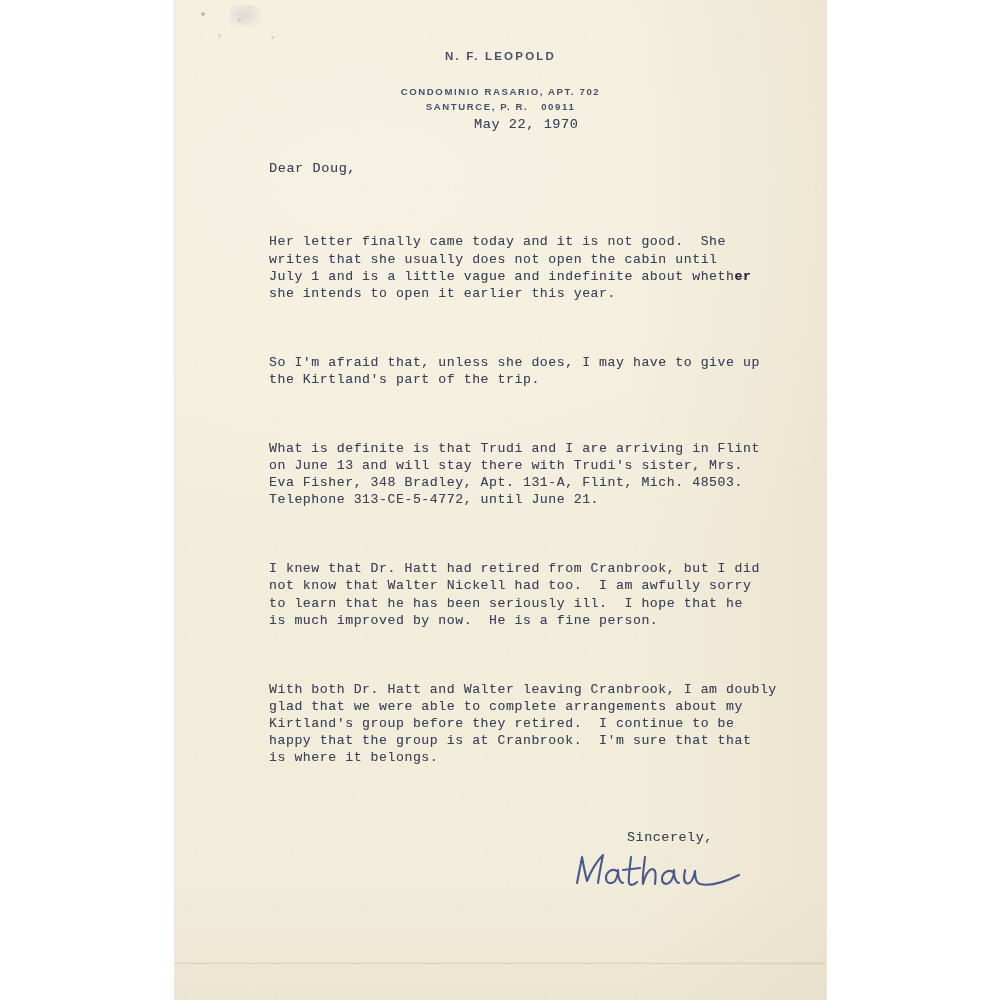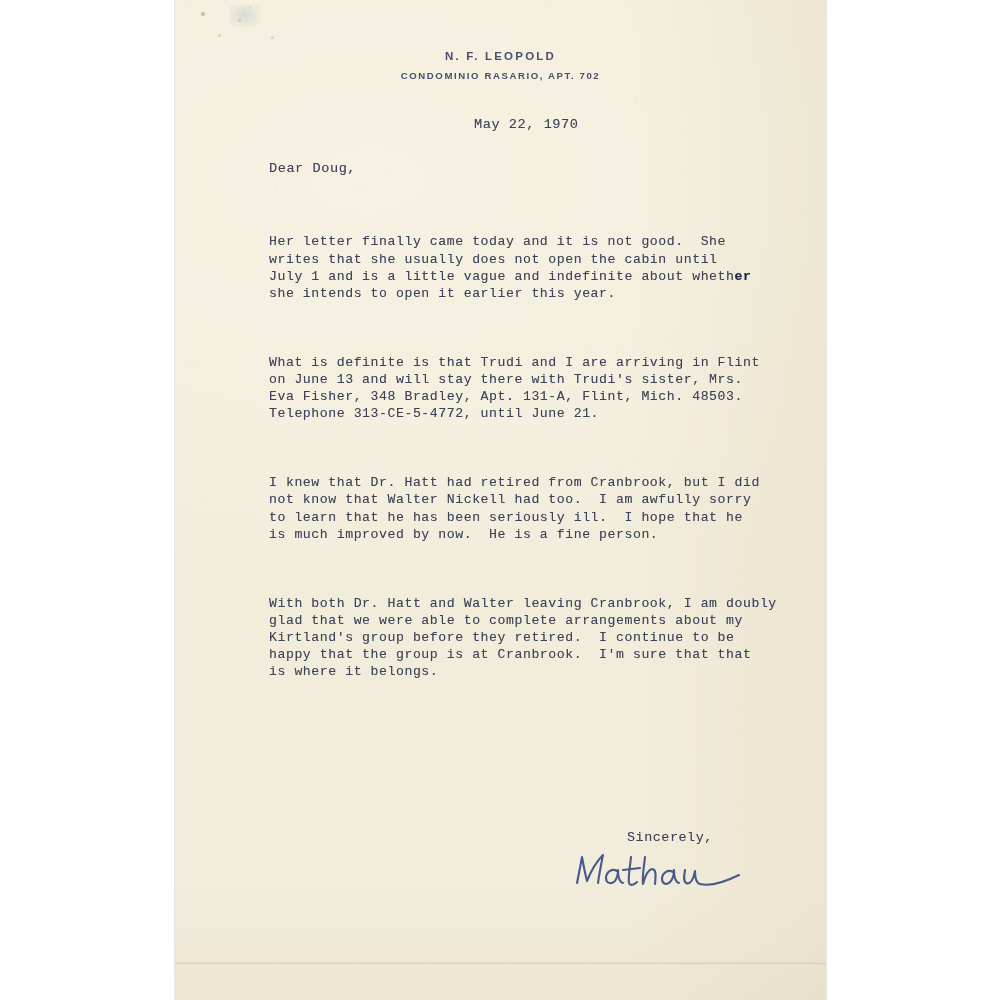--- a/index.html
+++ b/index.html
@@ -100,21 +100,21 @@
   }
   .lh-line {
     letter-spacing: 1.6px;
     margin-bottom: 4px;
     white-space: pre;
   }
   .lh-name {
     font-size: 11.5px;
     font-weight: 600;
     letter-spacing: 2.2px;
-    margin-bottom: 8px;
+    margin-bottom: 24px;
   }
   .lh-addr {
     font-size: 9.6px;
     font-weight: 600;
   }
 
   
   .tw {
     position: absolute;
     font-family: "Liberation Mono", "DejaVu Sans Mono", monospace;
@@ -189,31 +189,34 @@
     <div id="blotch"></div>
     <div class="speck" style="left:26px; top:12px; width:4px; height:4px; background:rgba(168,140,92,.55);"></div>
     <div class="speck" style="left:43px; top:34px; width:3px; height:3px; background:rgba(178,156,112,.40);"></div>
     <div class="speck" style="left:63px; top:19px; width:2.5px; height:2.5px; background:rgba(178,156,112,.35);"></div>
     <div class="speck" style="left:96px; top:36px; width:3px; height:3px; background:rgba(178,156,112,.38);"></div>
     <div class="speck" style="left:74px; top:6px; width:2px; height:2px; background:rgba(178,156,112,.30);"></div>
 
     <div id="letterhead">
       <div class="lh-line lh-name">N. F. LEOPOLD</div>
       <div class="lh-line lh-addr">CONDOMINIO RASARIO, APT. 702</div>
+      <div class="lh-line lh-addr">SANTURCE, P. R.   00911</div>
     </div>
 
     <div class="tw" id="date">May 22, 1970</div>
 
     <div class="tw" id="salutation">Dear Doug,</div>
 
     <div class="tw" id="body">
       <p>Her letter finally came today and it is not good.  She
 writes that she usually does not open the cabin until
 July 1 and is a little vague and indefinite about wheth<span class="strikeover">er</span>
 she intends to open it earlier this year.</p>
+      <p>So I'm afraid that, unless she does, I may have to give up
+the Kirtland's part of the trip.</p>
       <p>What is definite is that Trudi and I are arriving in Flint
 on June 13 and will stay there with Trudi's sister, Mrs.
 Eva Fisher, 348 Bradley, Apt. 131-A, Flint, Mich. 48503.
 Telephone 313-CE-5-4772, until June 21.</p>
       <p>I knew that Dr. Hatt had retired from Cranbrook, but I did
 not know that Walter Nickell had too.  I am awfully sorry
 to learn that he has been seriously ill.  I hope that he
 is much improved by now.  He is a fine person.</p>
       <p>With both Dr. Hatt and Walter leaving Cranbrook, I am doubly
 glad that we were able to complete arrangements about my

